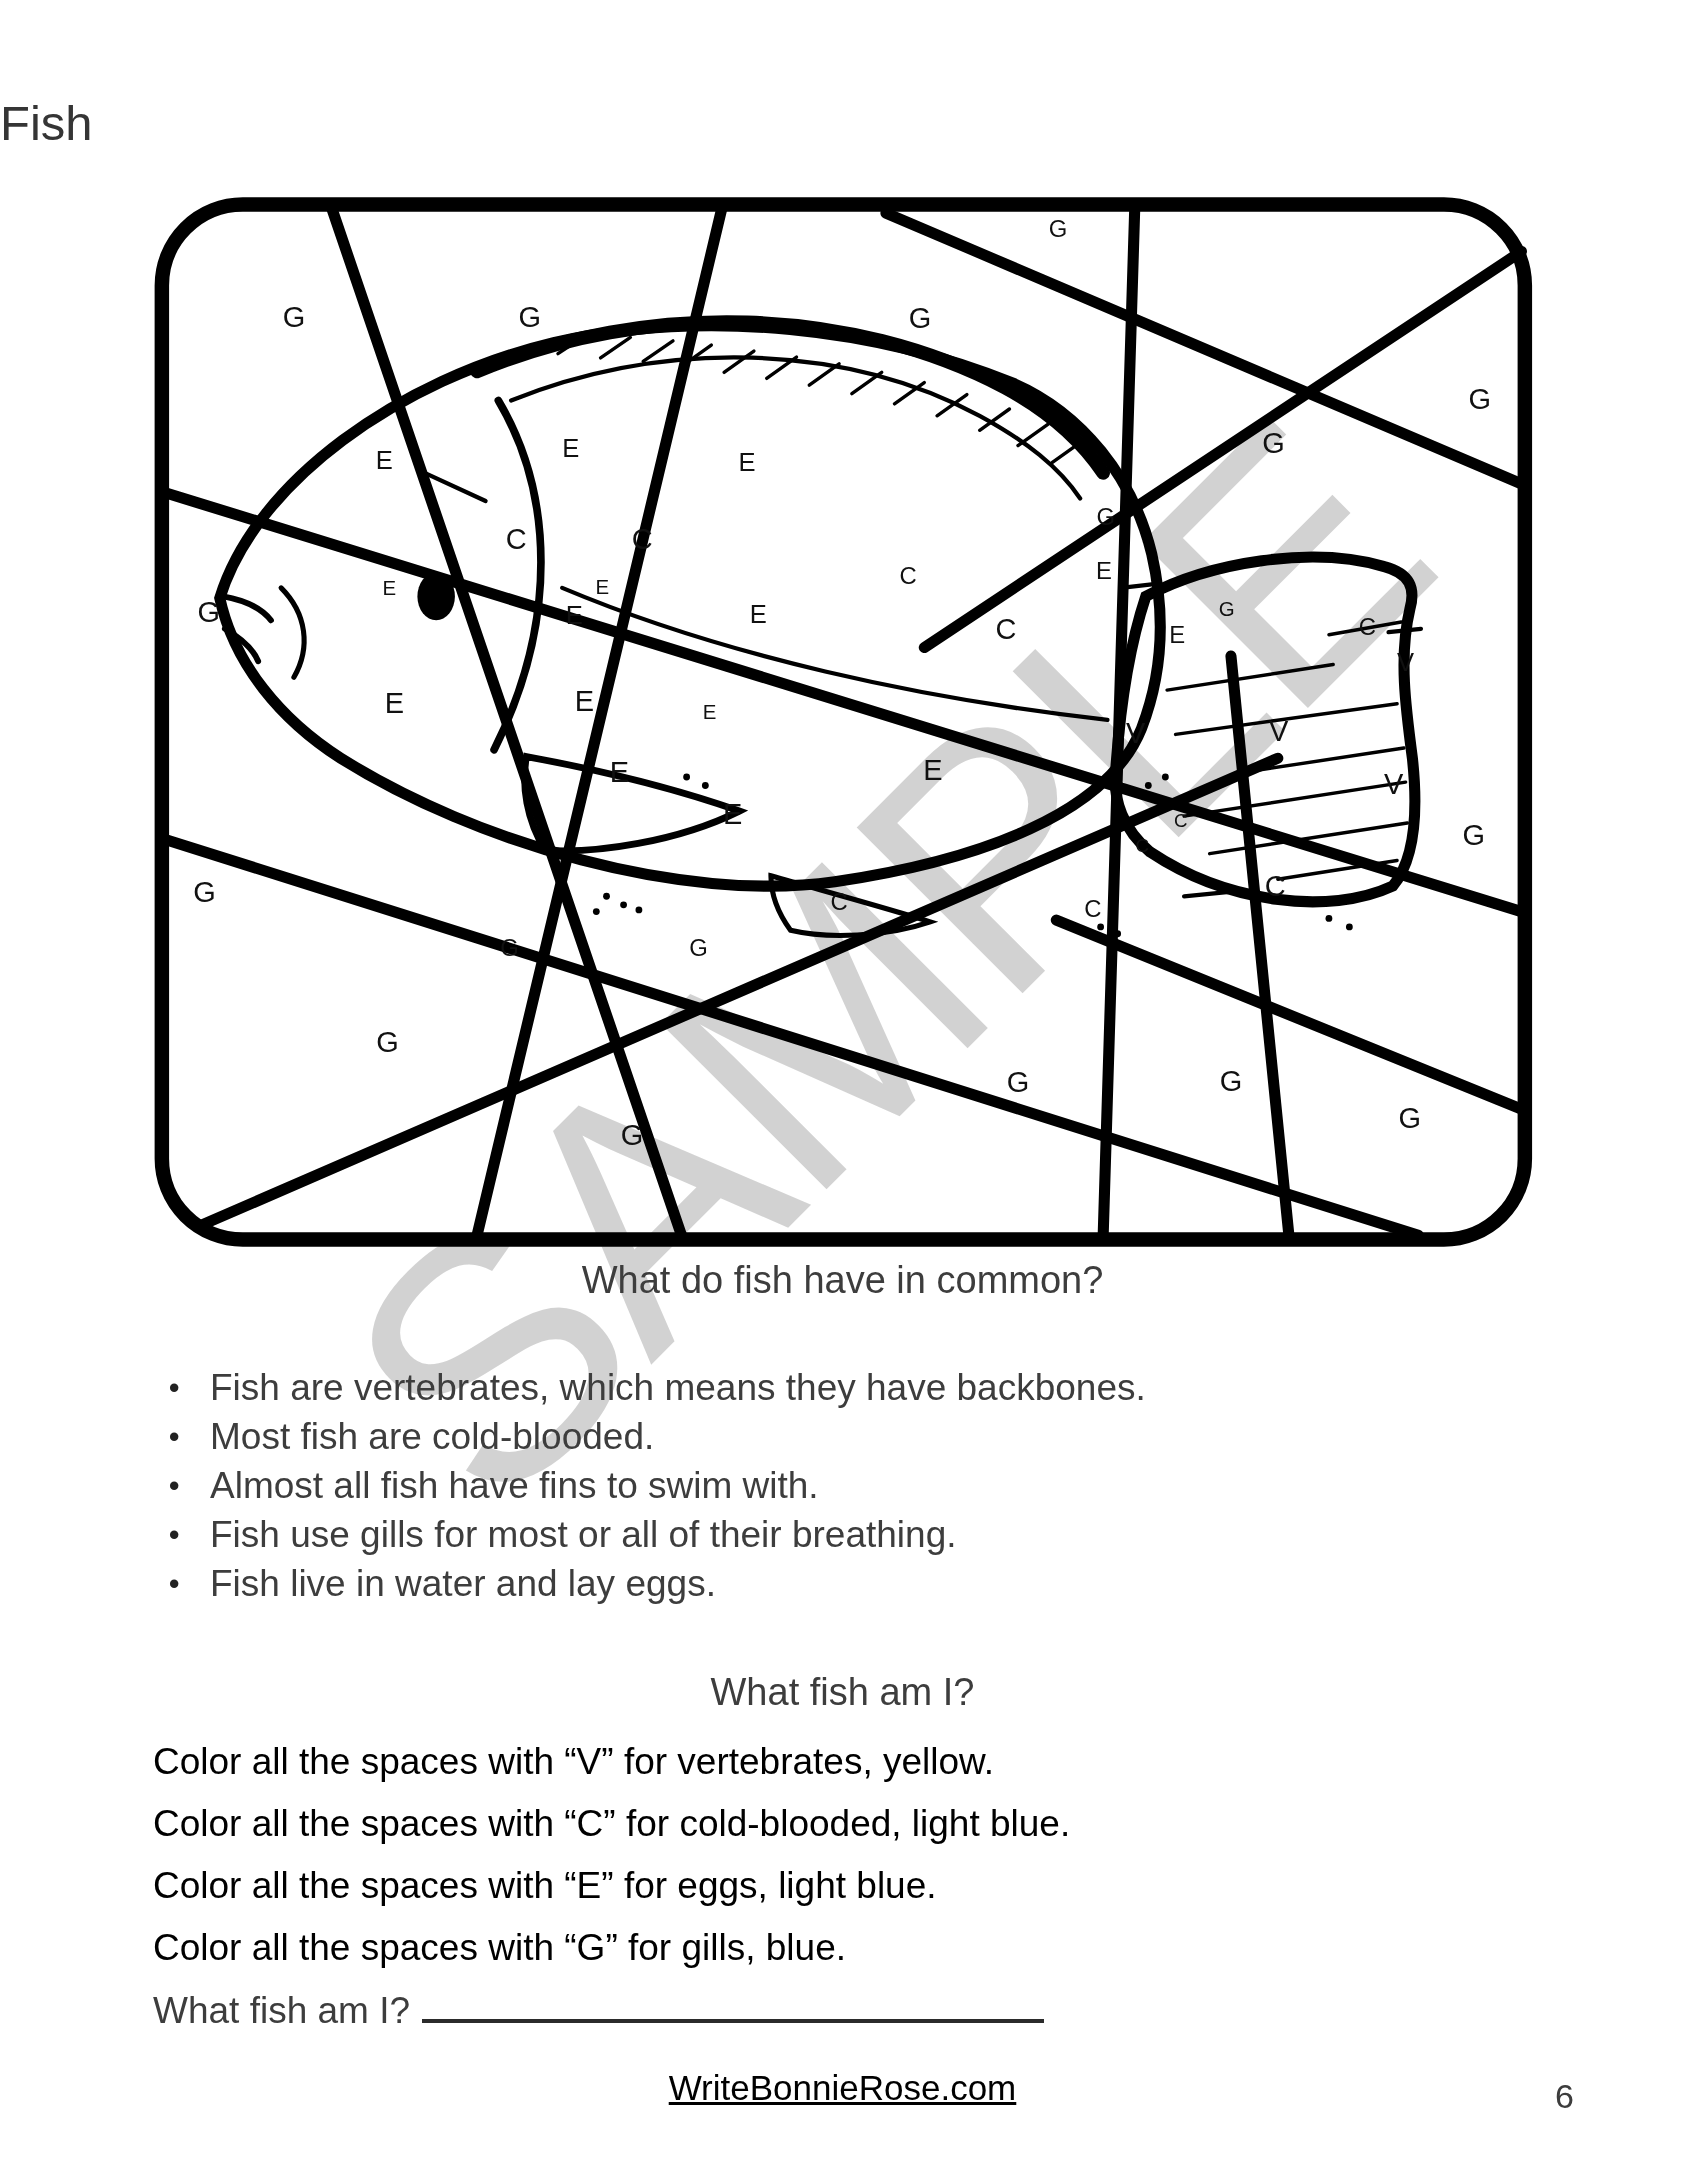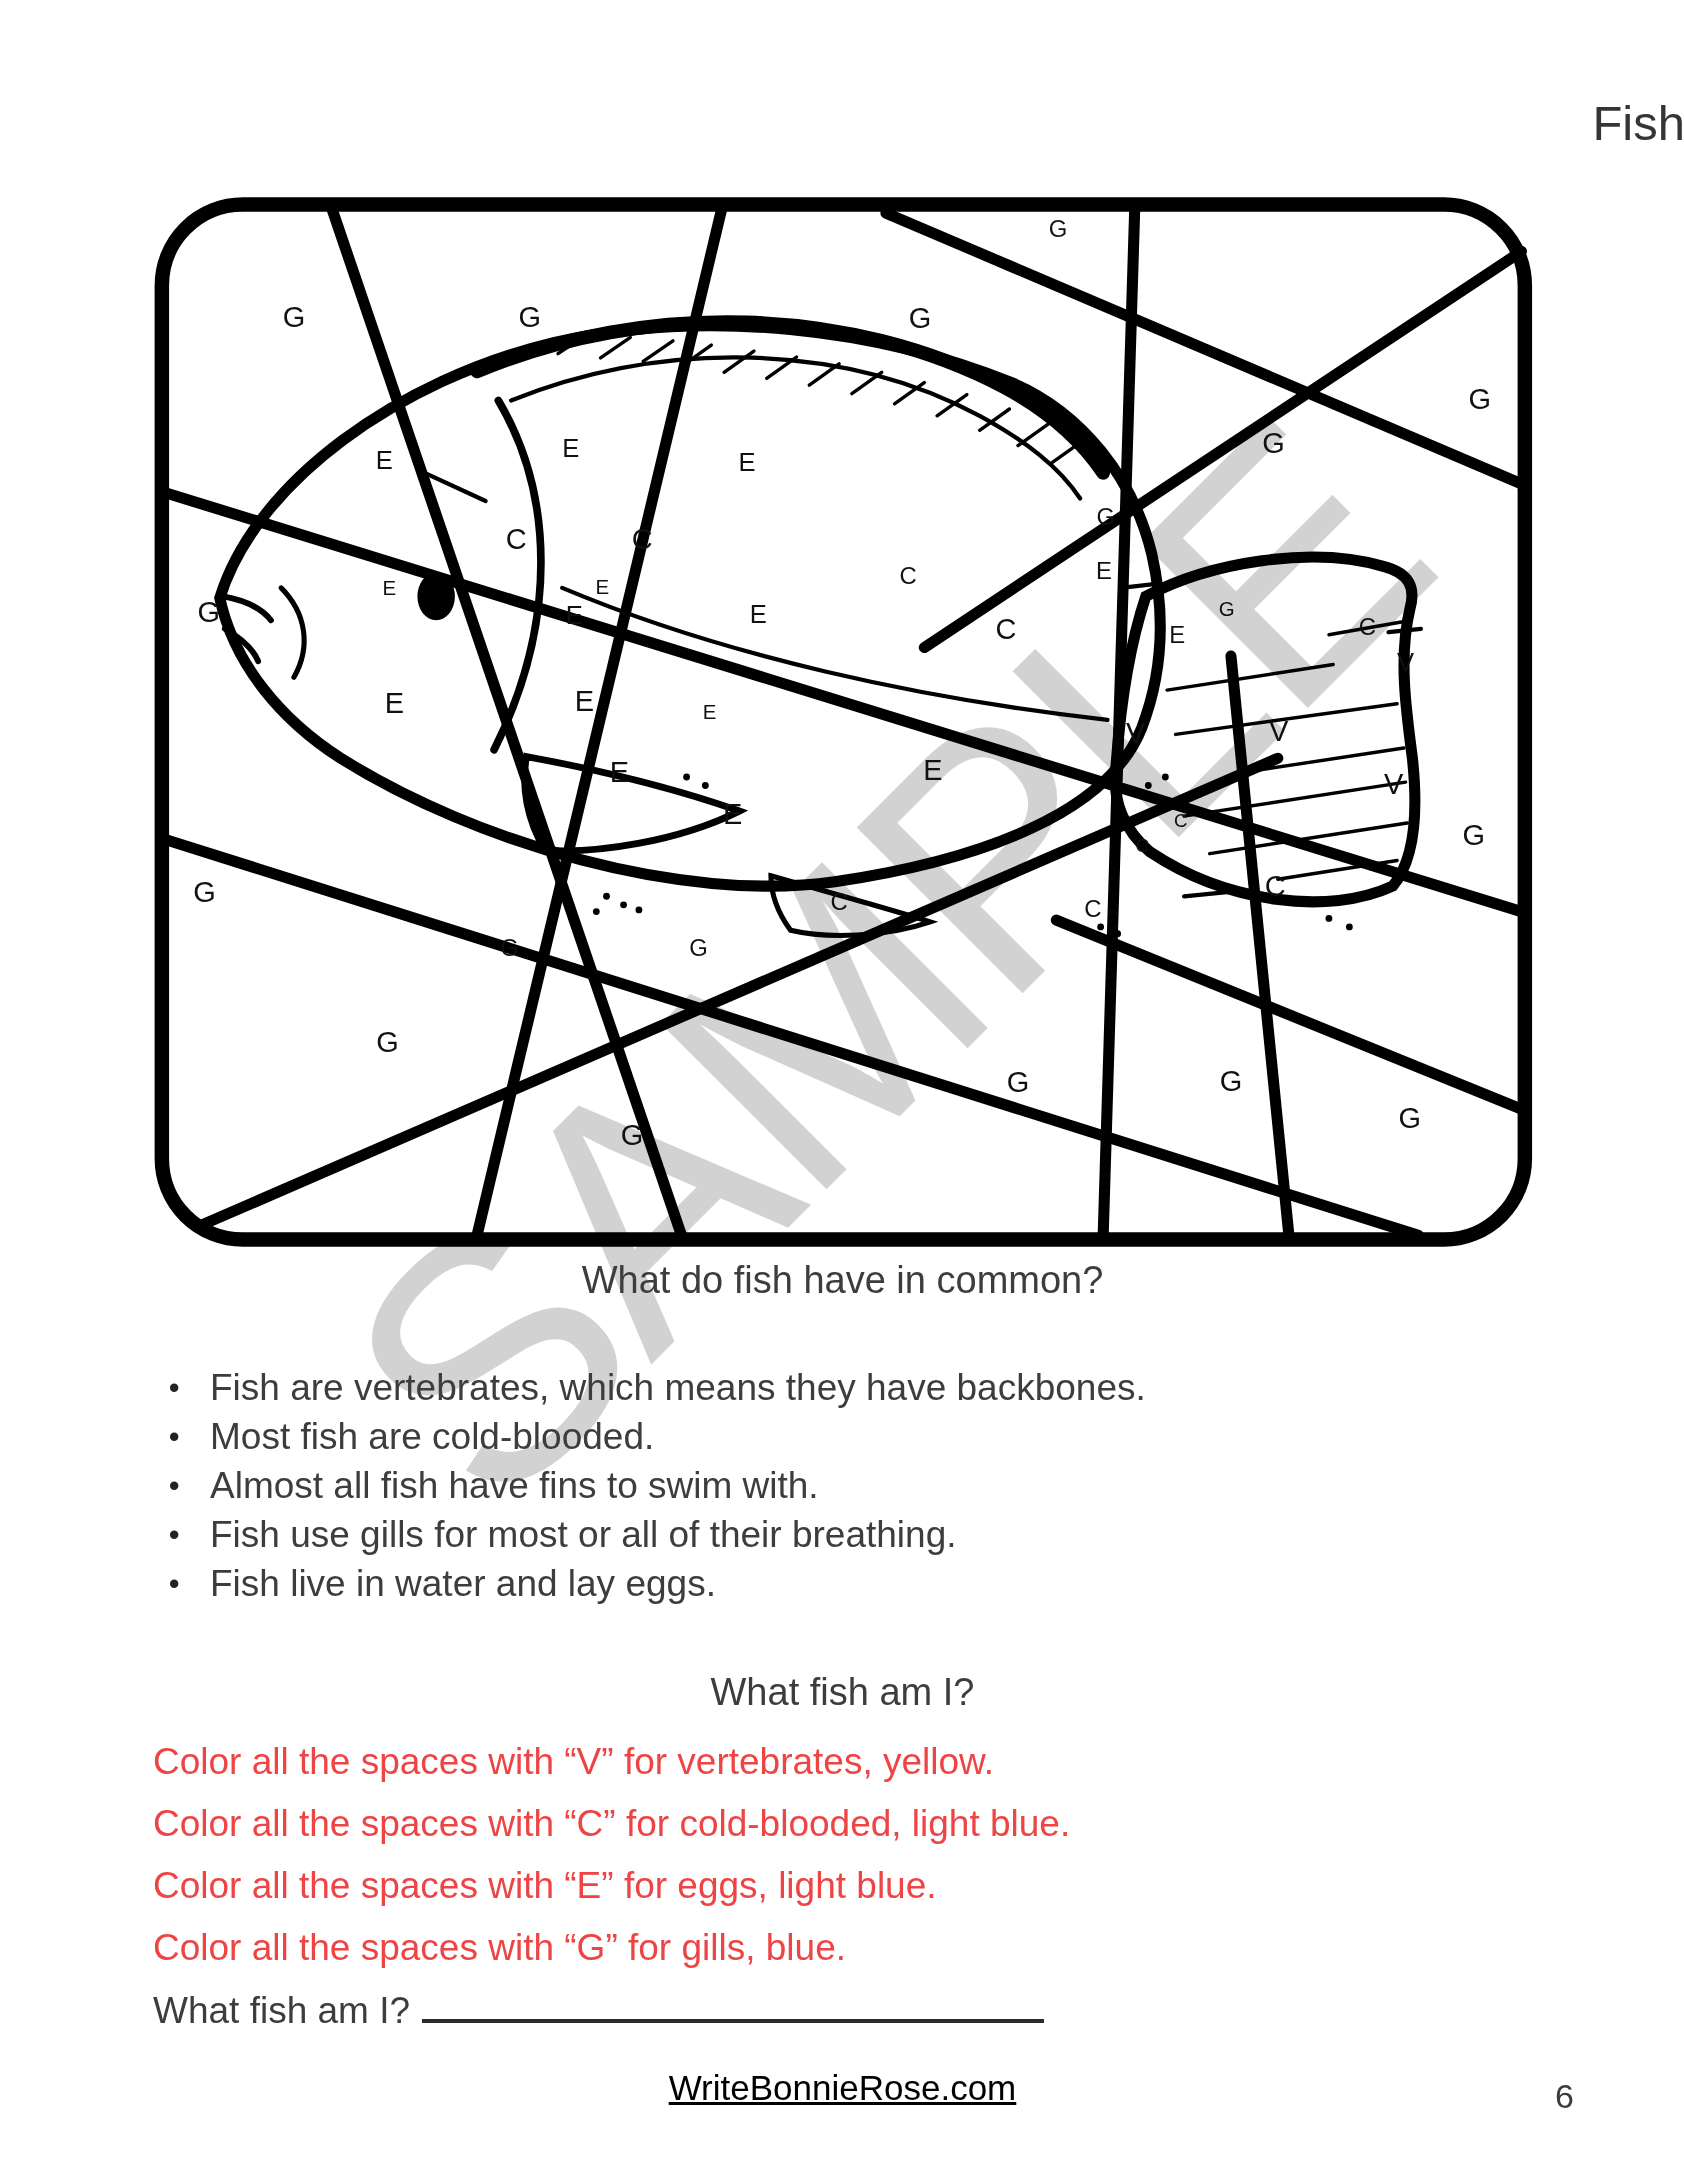--- a/index.html
+++ b/index.html
@@ -9,21 +9,21 @@
     overflow:hidden;
   }
   .watermark{
     position:absolute;left:886px;top:963px;z-index:0;
     transform:translate(-50%,-50%) rotate(-45deg);
     font-size:341px;font-weight:400;letter-spacing:-6.8px;
     color:#cbcbcb;opacity:.85;white-space:nowrap;pointer-events:none;
     font-family:"Liberation Sans","DejaVu Sans",sans-serif;
   }
   .page-title{
-    position:absolute;top:95px;left:0;width:100%;text-align:right;z-index:2;
+    position:absolute;top:95px;left:0;width:100%;text-align:left;z-index:2;
     font-size:49px;color:#353535;
   }
   #puzzle-svg{position:absolute;left:0;top:0;z-index:1;}
   .caption{
     position:absolute;top:1259px;left:0;width:100%;text-align:center;z-index:2;
     font-size:38px;color:#3d3d3d;
   }
   .facts{
     position:absolute;top:1359px;left:158px;width:1405px;z-index:2;
     margin:4px;padding:0;list-style:none;
@@ -34,21 +34,21 @@
   .facts li::before{
     content:"\2022";position:absolute;left:6.8px;top:0;font-size:31px;color:#222;
   }
   .quiz-heading{
     position:absolute;top:1671px;left:0;width:100%;text-align:center;z-index:2;
     font-size:38px;color:#3d3d3d;
   }
   .instructions{
     position:absolute;top:1731px;left:153px;width:1405px;z-index:2;
   }
-  .instructions .line{font-size:37px;line-height:62px;color:#ef4444;}
+  .instructions .line{font-size:37px;line-height:62px;color:#000000;}
   .question-row{
     position:absolute;top:1985px;left:153px;z-index:2;font-size:37px;color:#3d3d3d;
   }
   .answer-blank{
     display:inline-block;width:622px;border-bottom:4.3px solid #2b2b2b;
     height:34px;margin-left:12px;vertical-align:baseline;
   }
   .footer{
     position:absolute;top:2068px;left:0;width:100%;text-align:center;z-index:2;
     font-size:35px;

